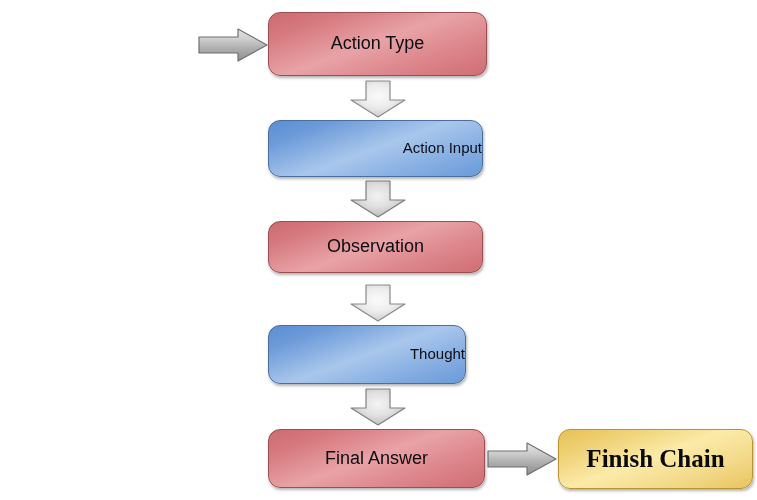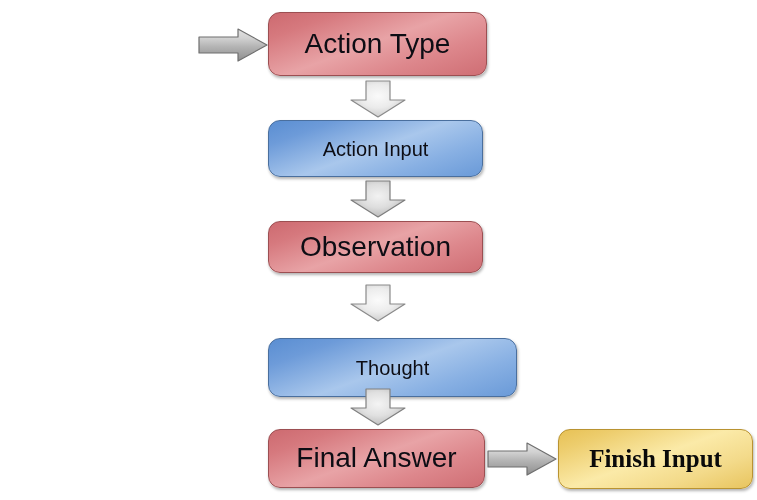--- a/index.html
+++ b/index.html
@@ -39,36 +39,37 @@
   
   .node.red {
     border: 1.4px solid #9c4f52;
     background: linear-gradient(160deg,
         #cd6a70 0%,
         #d6797e 18%,
         #e8a3a6 48%,
         #dd878c 72%,
         #cf6e74 100%);
     font-family: "Liberation Sans", sans-serif;
-    font-size: 28px;
+    font-size: 18px;
     font-weight: 400;
   }
 
   
   .node.blue {
     border: 1.4px solid #4a6f9e;
     background: linear-gradient(160deg,
         #5a8ed2 0%,
         #6d9bd9 18%,
         #a9c7ec 50%,
         #88b0e3 74%,
         #6a9ad8 100%);
     font-family: "Liberation Sans", sans-serif;
-    font-size: 20px;
+    font-size: 15px;
     font-weight: 400;
+    justify-content: flex-end;
   }
 
   
   .node.yellow {
     border: 1.4px solid #b99331;
     background: linear-gradient(160deg,
         #e7c155 0%,
         #edcd6d 16%,
         #fbeaa8 48%,
         #f3da8a 74%,
@@ -149,21 +150,21 @@
         <radialGradient id="gDown3" cx="0.5" cy="0.42" r="0.72">
           <stop offset="0%" stop-color="#fbfbfb"></stop>
           <stop offset="45%" stop-color="#ececec"></stop>
           <stop offset="100%" stop-color="#bfbfbf"></stop>
         </radialGradient>
       </defs>
       <polygon points="18,1 42,1 42,20 57,20 30,37 3,20 18,20" fill="url(#gDown3)" stroke="#8a8a8a" stroke-width="1.2" stroke-linejoin="round"></polygon>
     </svg>
   </div>
 
-  <div class="node blue" style="left:268px; top:325px; width:249px; height:59px;margin-top:13px;">
+  <div class="node blue" style="left:268px; top:325px; width:198px; height:59px;">
     <span>Thought</span>
   </div>
 
   <div class="arrow" style="left:348px; top:388px; width:60px; height:38px;">
     <svg width="60" height="38" viewBox="0 0 60 38">
       <defs>
         <radialGradient id="gDown4" cx="0.5" cy="0.42" r="0.72">
           <stop offset="0%" stop-color="#f4f4f4"></stop>
           <stop offset="45%" stop-color="#e0e0e0"></stop>
           <stop offset="100%" stop-color="#aeaeae"></stop>
@@ -185,16 +186,16 @@
           <stop offset="28%" stop-color="#d2d2d2"></stop>
           <stop offset="55%" stop-color="#b4b4b4"></stop>
           <stop offset="100%" stop-color="#8e8e8e"></stop>
         </linearGradient>
       </defs>
       <polygon points="1,10 40,10 40,2 69,18 40,34 40,26 1,26" fill="url(#gHoriz2)" stroke="#6f6f6f" stroke-width="1.2" stroke-linejoin="round"></polygon>
     </svg>
   </div>
 
   <div class="node yellow" style="left:558px; top:429px; width:195px; height:60px;">
-    <span>Finish Input</span>
+    <span>Finish Chain</span>
   </div>
 
 </div>
 
 </body></html>

